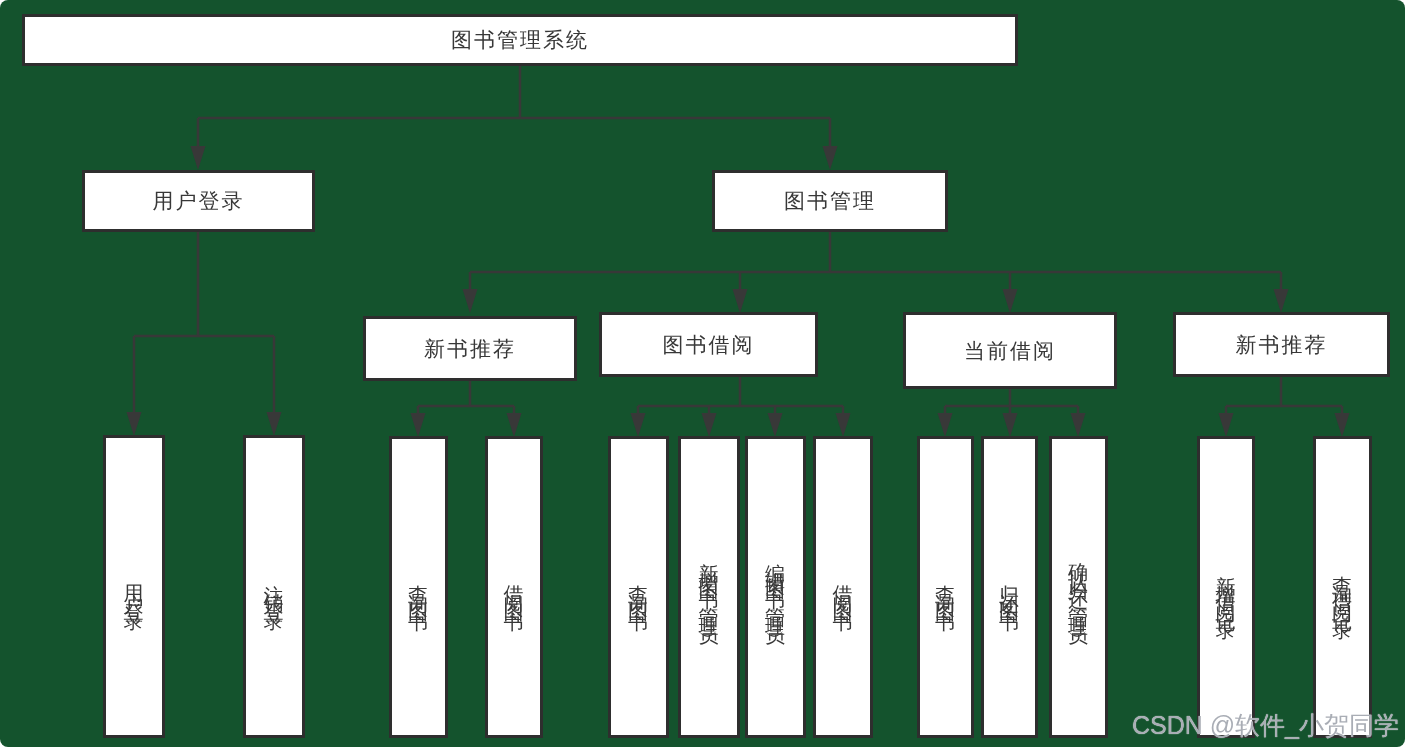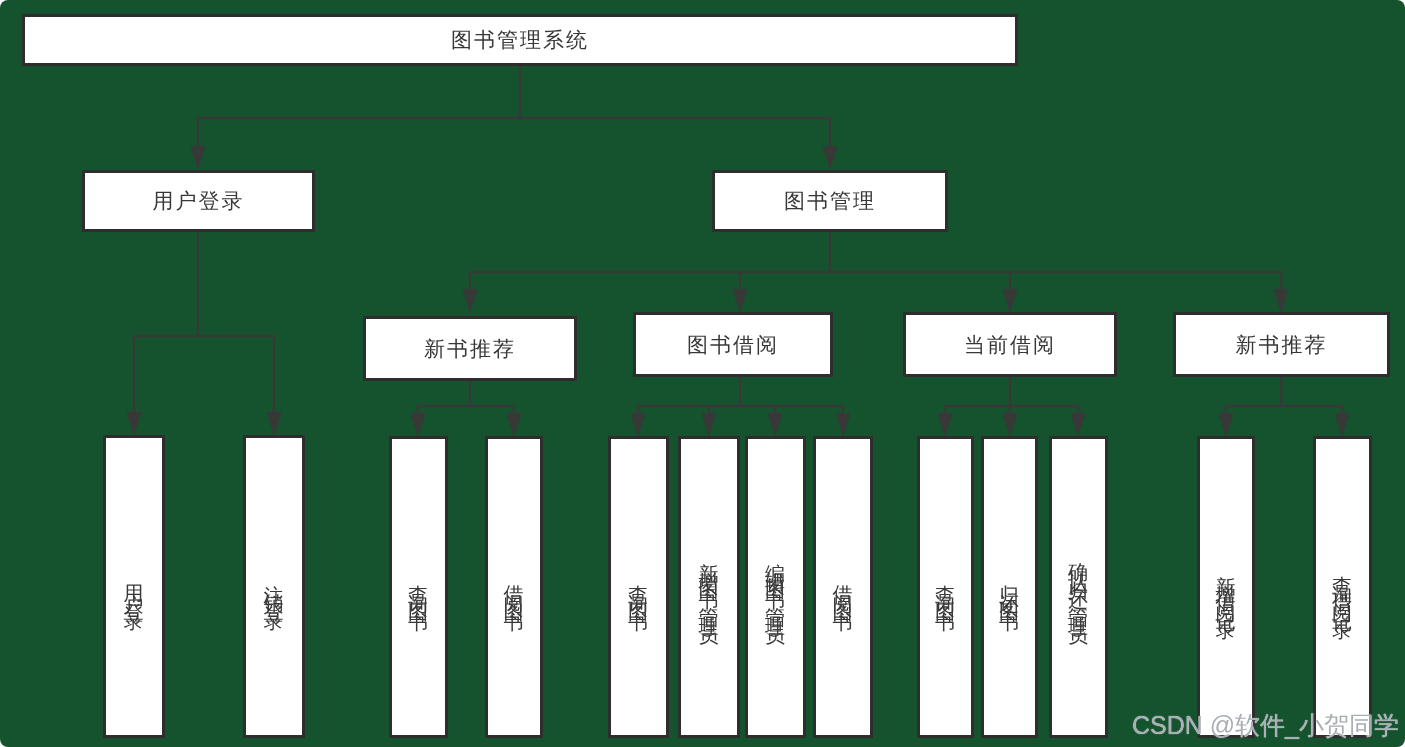--- a/index.html
+++ b/index.html
@@ -107,24 +107,24 @@
   <div class="box" style="left:82px;top:170px;width:233px;height:62px">
     <span class="hlbl">用户登录</span>
   </div>
   <div class="box" style="left:712px;top:170px;width:236px;height:62px">
     <span class="hlbl">图书管理</span>
   </div>
 
   <div class="box" style="left:363px;top:316px;width:214px;height:65px">
     <span class="hlbl">新书推荐</span>
   </div>
-  <div class="box" style="left:633px;top:312px;width:200px;height:65px">
+  <div class="box" style="left:599px;top:312px;width:219px;height:65px">
     <span class="hlbl">图书借阅</span>
   </div>
-  <div class="box" style="left:903px;top:312px;width:214px;height:65px">
+  <div class="box" style="left:903px;top:312px;width:214px;height:77px">
     <span class="hlbl">当前借阅</span>
   </div>
   <div class="box" style="left:1173px;top:312px;width:217px;height:65px">
     <span class="hlbl">新书推荐</span>
   </div>
 
   <div class="box leaf" style="left:103px;top:435px;width:62px;height:303px">
     <span class="vlbl">用户登录</span>
   </div>
   <div class="box leaf" style="left:243px;top:435px;width:62px;height:303px">

